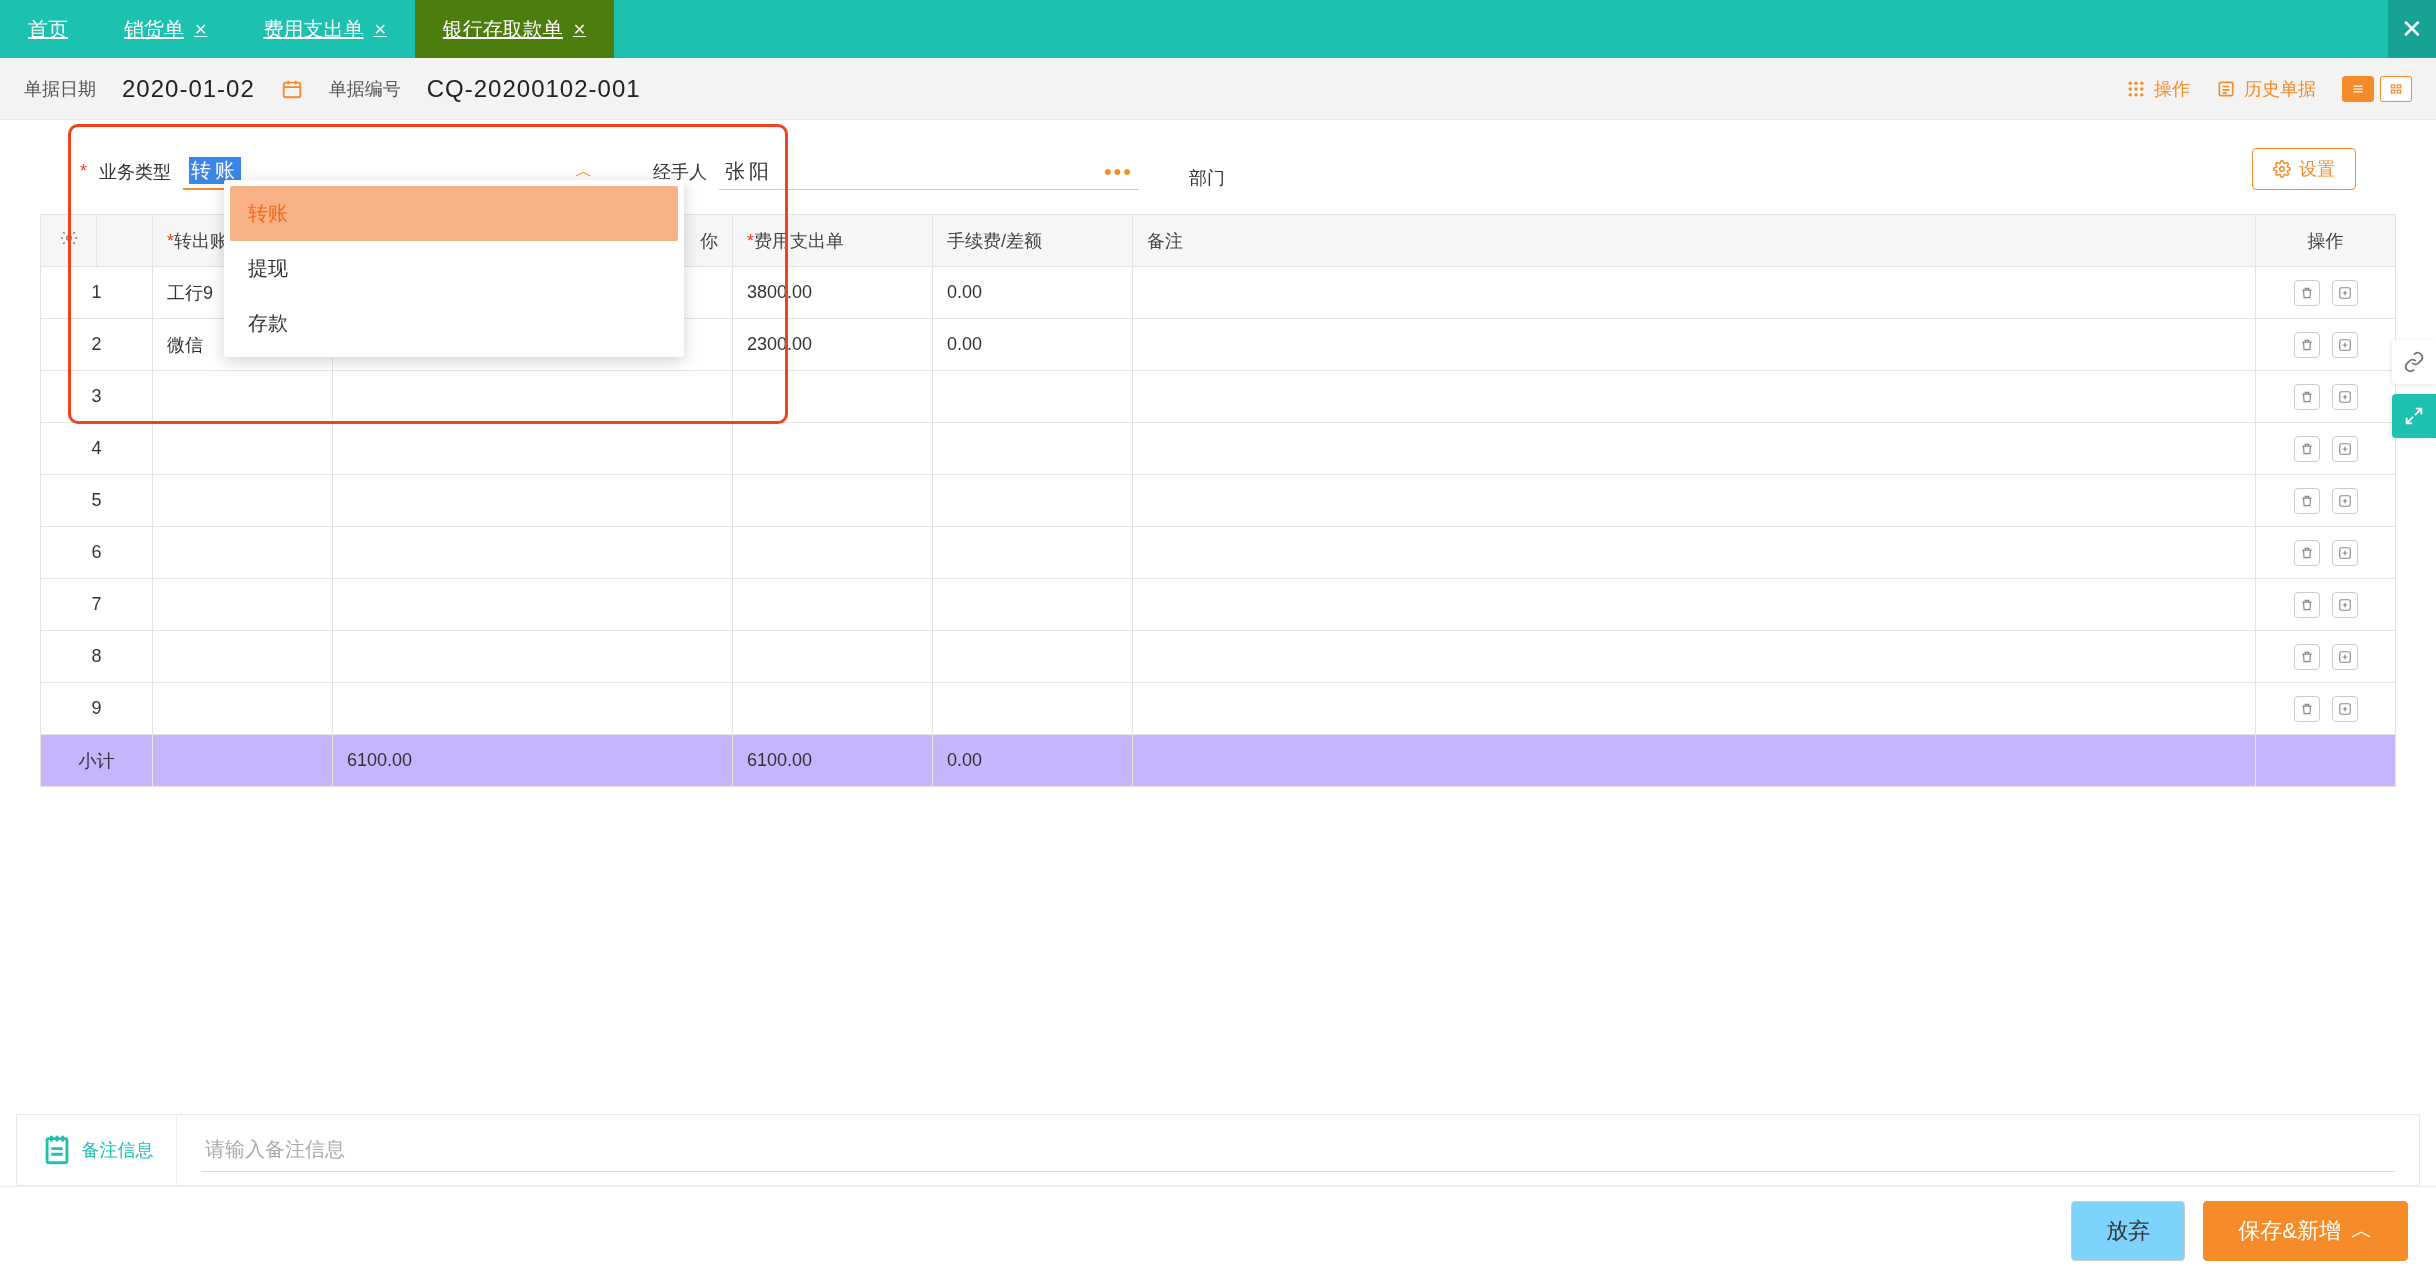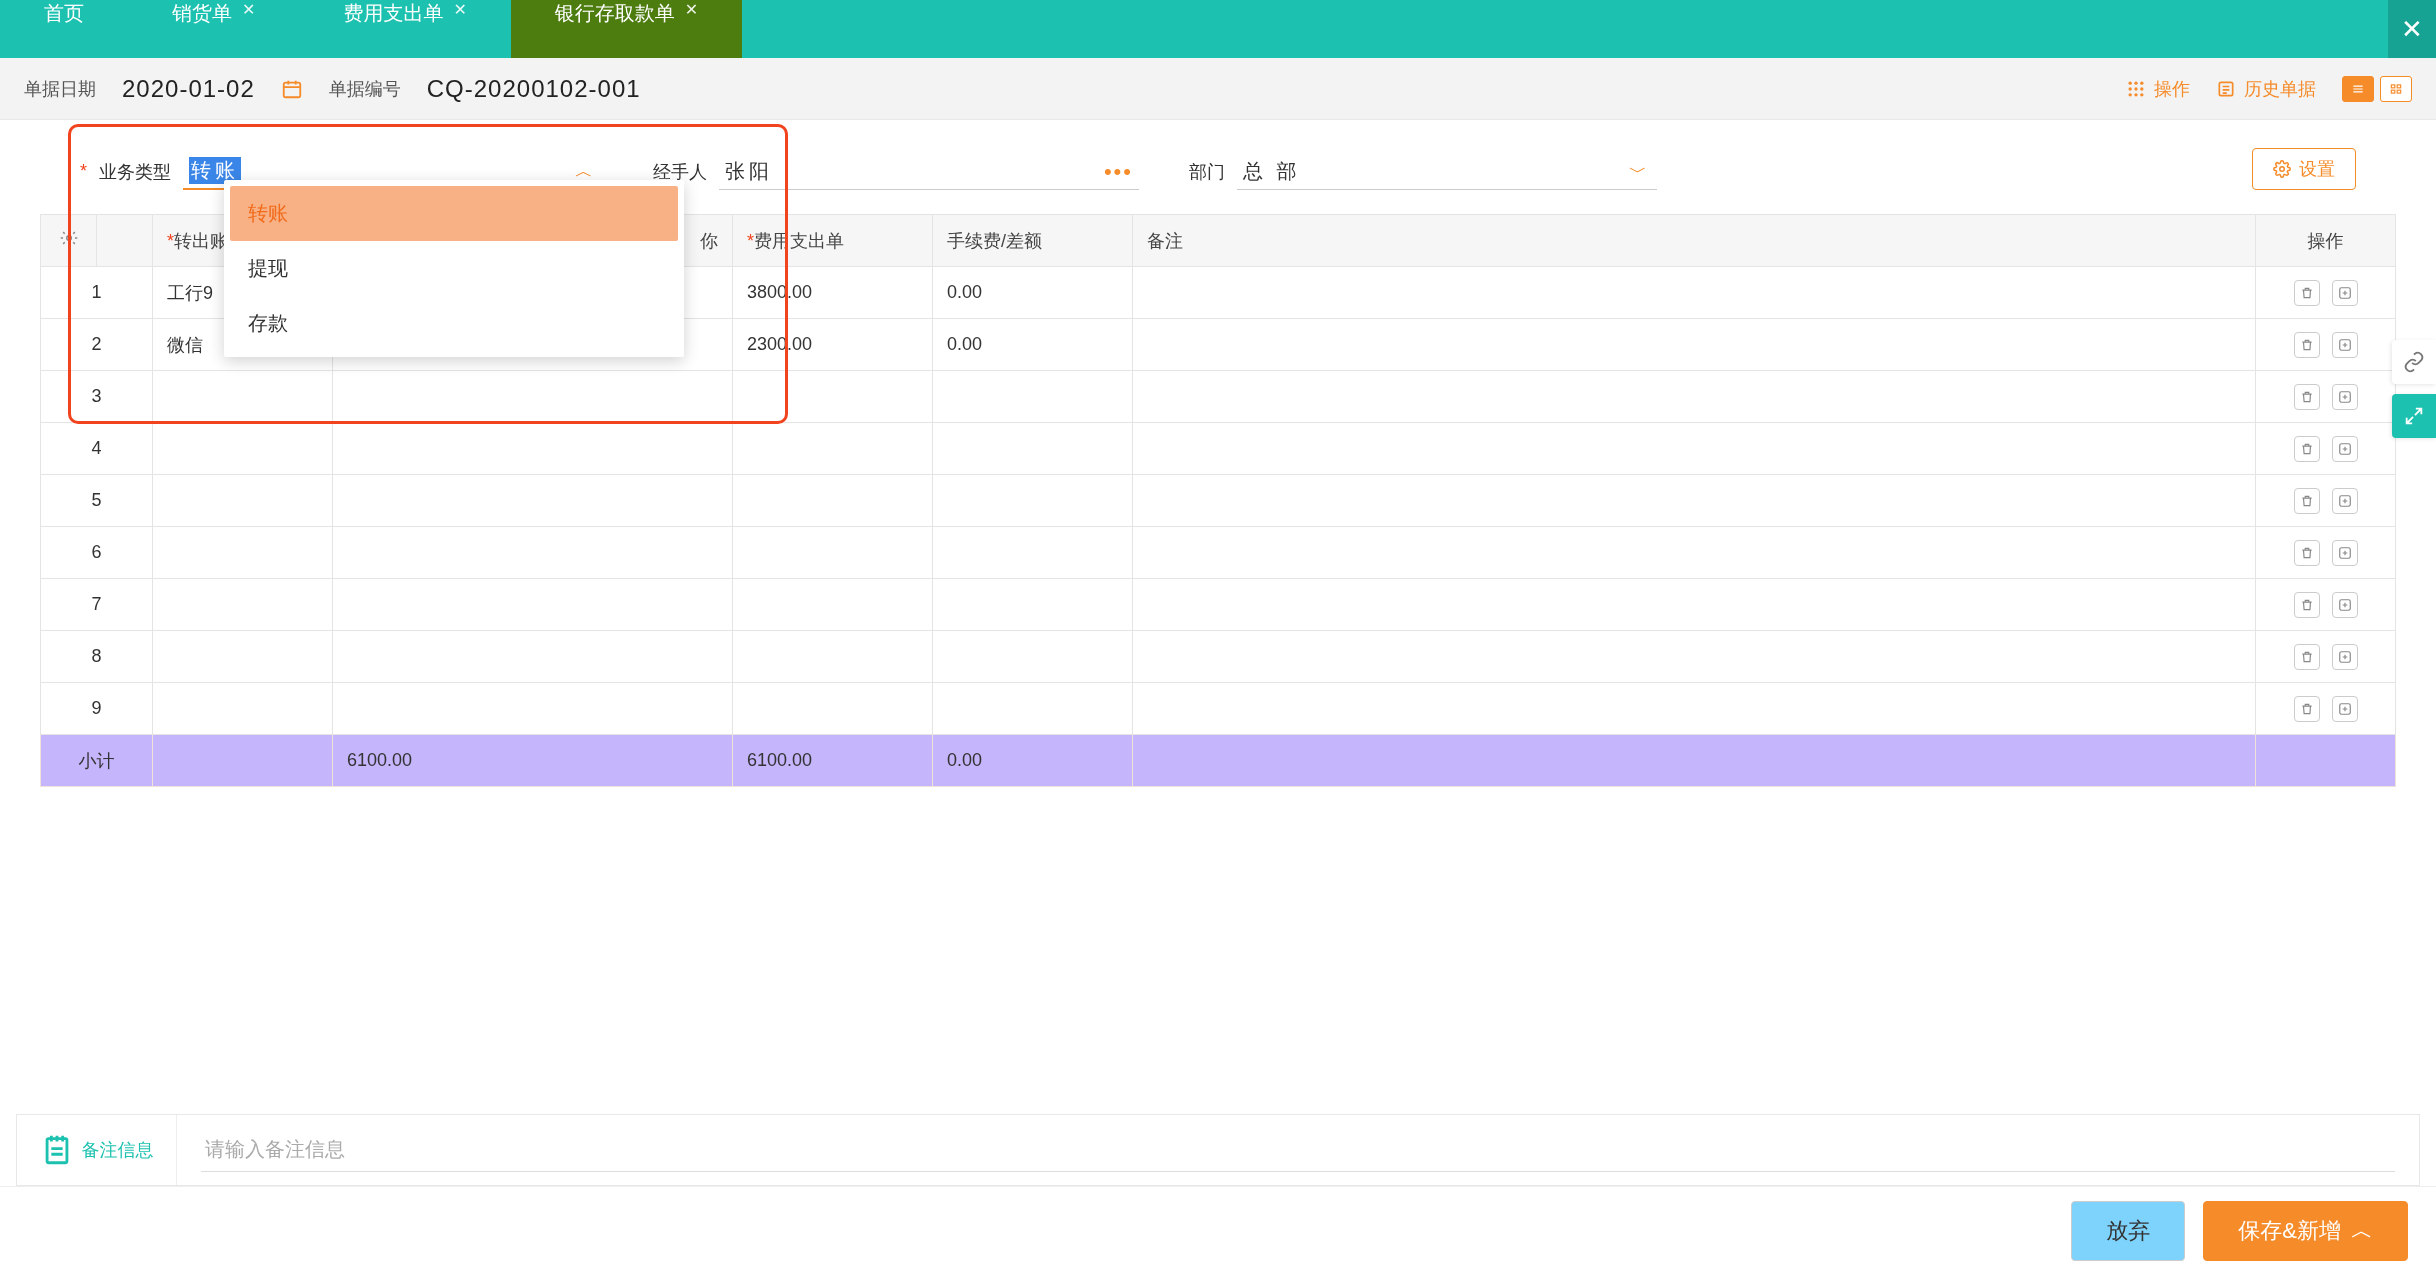--- a/index.html
+++ b/index.html
@@ -1,21 +1,21 @@
 <!DOCTYPE html>
 <html><head>
 <meta charset="utf-8">
 <style>
 * { box-sizing: border-box; margin: 0; padding: 0; }
 body { font-family: -apple-system, "Microsoft YaHei", sans-serif; font-size: 14px; color: #333; background: #fff; width: 2436px; height: 1274px; transform-origin: top left; }
 .page { width: 100%; height: 100%; display: flex; flex-direction: column; position: relative; }
 
 
 .tabs-bar { height: 58px; background: #1dc1b0; display: flex; align-items: stretch; position: relative; }
-.tab { display: flex; padding: 0 44px; color: #fff; font-size: 20px; cursor: pointer; gap: 10px; }
+.tab { display: flex; align-items: center; padding: 0 28px; color: #fff; font-size: 20px; cursor: pointer; gap: 10px; text-decoration: underline; }
 .tab.active { background: #4d7c0f; }
 .tab .tab-close { font-size: 16px; opacity: 0.9; }
 .tabs-bar .close-btn { position: absolute; right: 0; top: 0; width: 48px; height: 58px; background: #17a393; color: #fff; display: flex; align-items: center; justify-content: center; font-size: 26px; cursor: pointer; }
 
 
 .toolbar { height: 62px; background: #f3f3f3; display: flex; align-items: center; padding: 0 24px; gap: 26px; border-bottom: 1px solid #e8e8e8; }
 .toolbar .lbl { color: #555; font-size: 18px; }
 .toolbar .val { color: #222; font-size: 24px; letter-spacing: 1px; }
 .toolbar .cal-icon { color: #f58b29; width: 22px; height: 22px; }
 .toolbar .spacer { flex: 1; }
@@ -164,24 +164,20 @@
       </div>
       <div class="form-field">
         <span class="flabel">经手人</span>
         <div class="fvalue" style="min-width:420px">
           <span>张阳</span>
           <span class="ellipsis">•••</span>
         </div>
       </div>
       <div class="form-field">
         <span class="flabel">部门</span>
-        <div class="fvalue" style="min-width:420px">
-          <span>总 部</span>
-          <span class="chev">﹀</span>
-        </div>
       </div>
       <button class="settings-btn">
         <svg width="18" height="18" viewBox="0 0 24 24" fill="none" stroke="currentColor" stroke-width="2">
             <circle cx="12" cy="12" r="3"></circle>
             <path d="M19.4 15a1.7 1.7 0 0 0 .34 1.87l.06.06a2 2 0 1 1-2.83 2.83l-.06-.06a1.7 1.7 0 0 0-1.87-.34 1.7 1.7 0 0 0-1 1.56V21a2 2 0 1 1-4 0v-.09a1.7 1.7 0 0 0-1-1.56 1.7 1.7 0 0 0-1.87.34l-.06.06a2 2 0 1 1-2.83-2.83l.06-.06a1.7 1.7 0 0 0 .34-1.87 1.7 1.7 0 0 0-1.56-1H3a2 2 0 1 1 0-4h.09a1.7 1.7 0 0 0 1.56-1 1.7 1.7 0 0 0-.34-1.87l-.06-.06a2 2 0 1 1 2.83-2.83l.06.06a1.7 1.7 0 0 0 1.87.34H9a1.7 1.7 0 0 0 1-1.56V3a2 2 0 1 1 4 0v.09a1.7 1.7 0 0 0 1 1.56 1.7 1.7 0 0 0 1.87-.34l.06-.06a2 2 0 1 1 2.83 2.83l-.06.06a1.7 1.7 0 0 0-.34 1.87V9a1.7 1.7 0 0 0 1.56 1H21a2 2 0 1 1 0 4h-.09a1.7 1.7 0 0 0-1.56 1z"></path>
           </svg>
         <span>设置</span>
       </button>
     </div>
 

